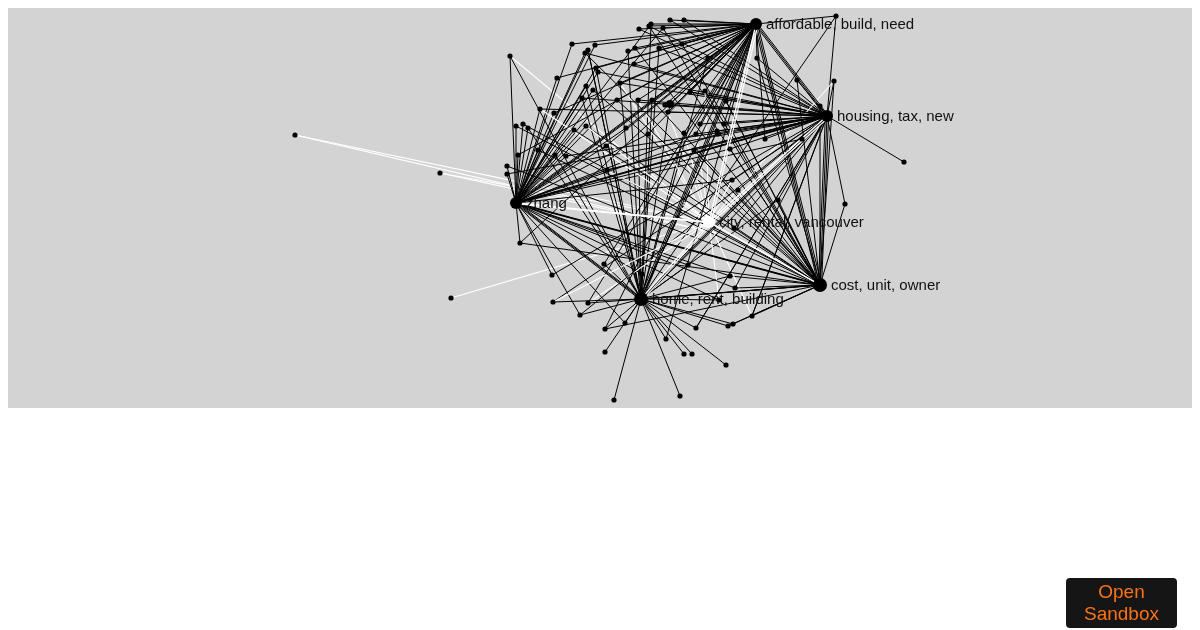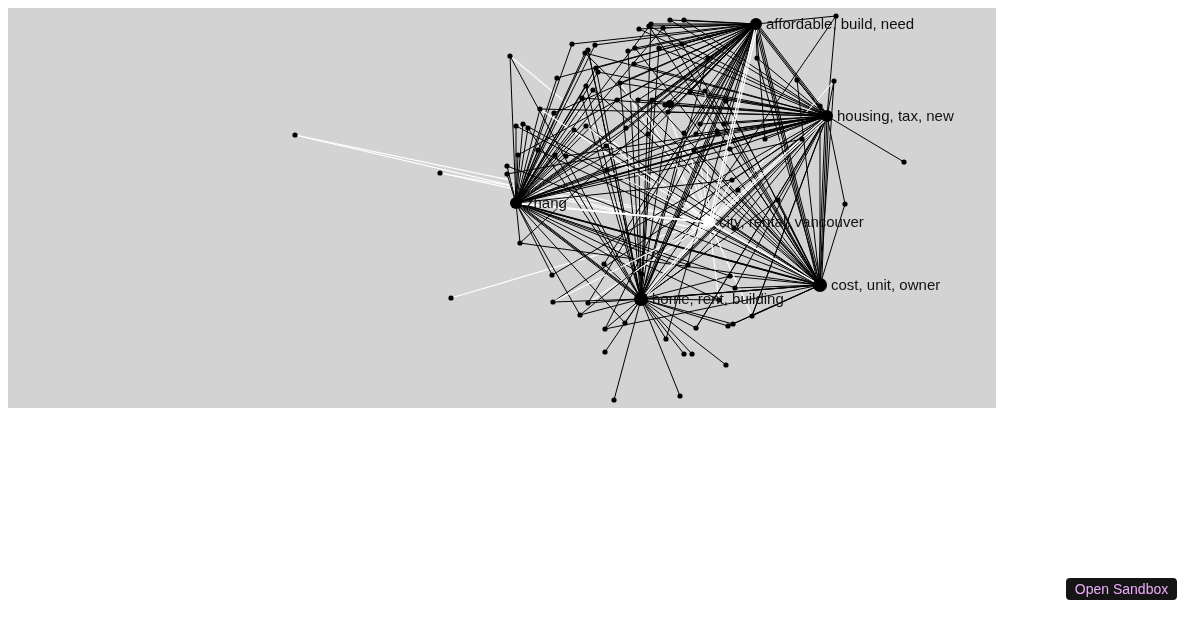--- a/index.html
+++ b/index.html
@@ -1,23 +1,23 @@
 <!DOCTYPE html>
 <html><head>
 <meta charset="utf-8">
 <style>
   html, body { margin: 0; padding: 0; background: #ffffff; width: 1200px; height: 630px; overflow: hidden; }
   body { position: relative; font-family: "Liberation Sans", sans-serif; }
-  #graph-panel { position: absolute; left: 8px; top: 8px; width: 988px; height: 400px; background: #d3d3d3; }
+  #graph-panel { position: absolute; left: 8px; top: 8px; width: 1184px; height: 400px; background: #d3d3d3; }
   #graph-svg { position: absolute; left: 0; top: 0; width: 1184px; height: 400px; }
   #graph-svg text { font-family: "Liberation Sans", sans-serif; font-size: 15px; fill: #111111; }
   #sandbox-button {
-    position: absolute; left: 1066px; top: 578px; width: 111px; height: 22px;
-    background: #151515; color: #f0abfc; border: none; border-radius: 4px;
-    font-family: "Liberation Sans", sans-serif; font-size: 14px; cursor: pointer;
+    position: absolute; left: 1066px; top: 578px; width: 111px; height: 50px;
+    background: #151515; color: #f97316; border: none; border-radius: 4px;
+    font-family: "Liberation Sans", sans-serif; font-size: 19px; cursor: pointer;
     display: flex; align-items: center; justify-content: center; padding: 0;
   }
 </style>
 </head>
 <body>
 
 <div id="graph-panel">
   <svg id="graph-svg" viewBox="0 0 1184 400" xmlns="http://www.w3.org/2000/svg">
     <g id="edges-layer">
         <line x1="287" y1="127" x2="701" y2="214" stroke="#ffffff" stroke-width="1.2"></line>

